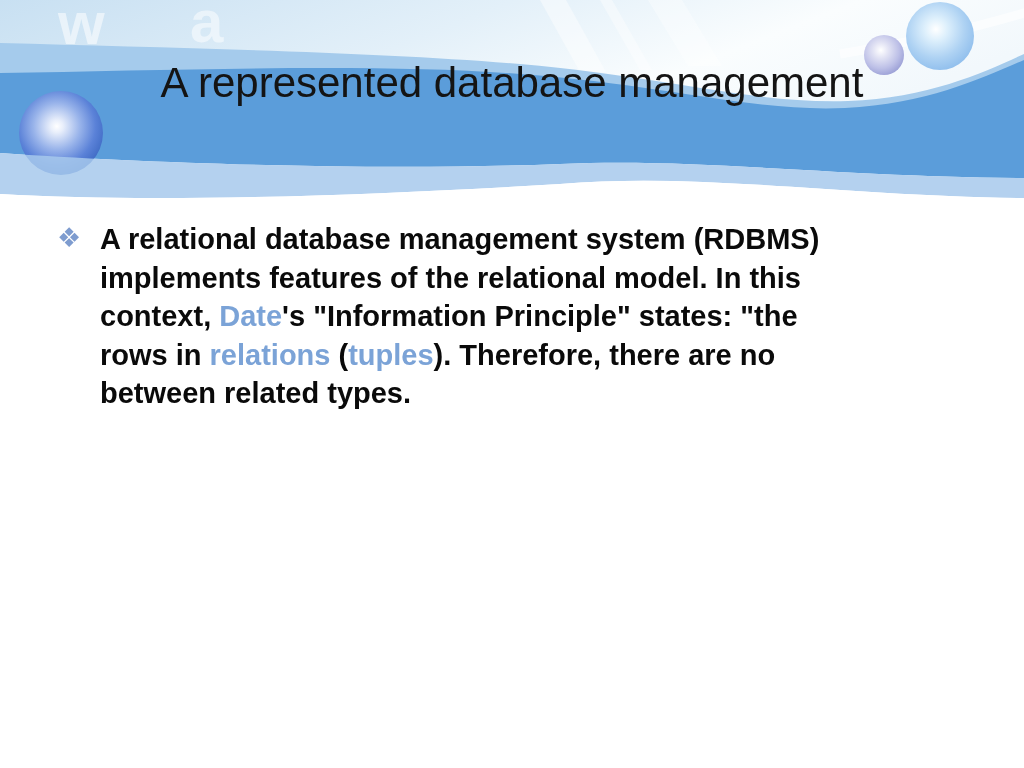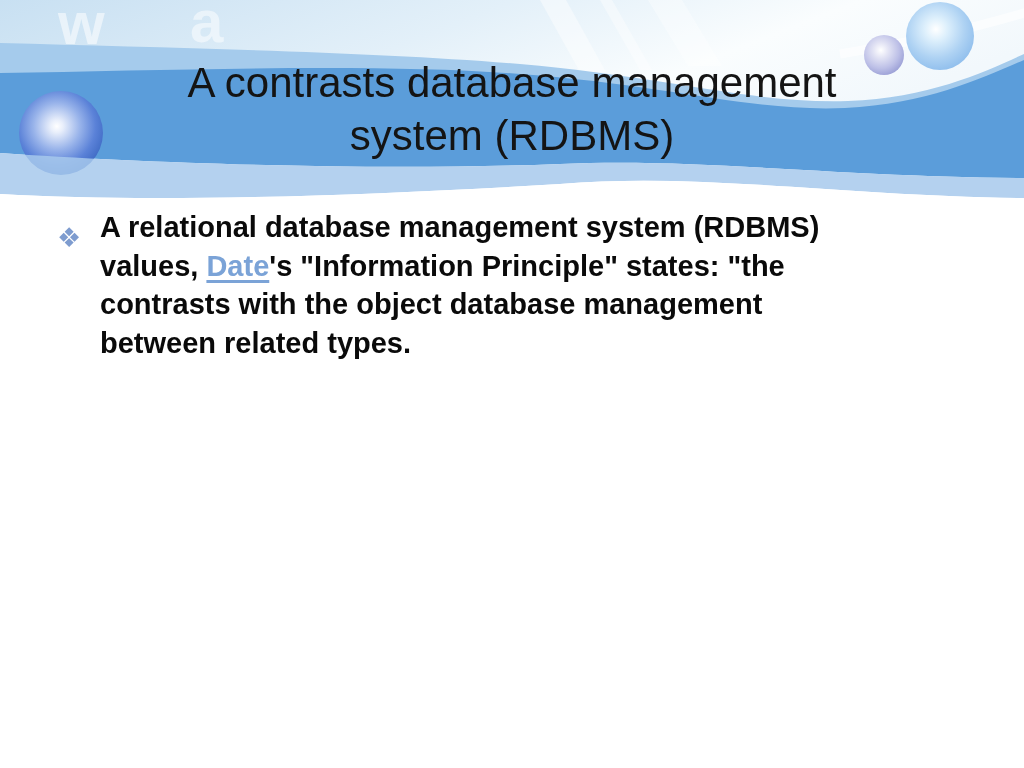--- a/index.html
+++ b/index.html
@@ -6,30 +6,30 @@
   .slide{
     position:relative;width:1024px;height:768px;overflow:hidden;background:#ffffff;
     font-family:"Liberation Sans","DejaVu Sans",sans-serif;
   }
   .header-svg{position:absolute;top:0;left:0;display:block;}
   .title{
     position:absolute;top:56px;left:0;width:1024px;text-align:center;
     font-size:42px;line-height:53px;color:#141414;font-weight:400;z-index:5;
   }
   .body-text{
-    position:absolute;top:208px;left:100px;width:880px;
+    position:absolute;top:220px;left:100px;width:880px;
     font-size:29px;line-height:38.6px;font-weight:700;color:#0a0a0a;z-index:5;
   }
   .body-line{white-space:nowrap;}
   .bullet{
     position:absolute;top:219px;left:57px;z-index:5;
     font-family:"DejaVu Sans",sans-serif;font-size:27px;line-height:38px;color:#7e9ccf;font-weight:400;
   }
   .link{
-    color:#7ba3d7;text-decoration:underline;text-decoration-color:#7ba3d7;
+    color:#7ba3d7;text-decoration-color:#7ba3d7;
     text-decoration-thickness:3px;text-underline-offset:4px;cursor:pointer;
   }
   .wm-letter{font-family:"Liberation Sans",sans-serif;font-weight:700;}
 </style>
 </head>
 <body>
 
 <div class="slide">
 
   <svg class="header-svg" width="1024" height="232" viewBox="0 0 1024 232">
@@ -81,26 +81,26 @@
 
     <path d="M0,153 C160,164 380,171 560,164 C700,158 820,176 1024,178 L1024,198 C840,196 700,172 560,184 C360,196 150,203 0,194 Z" fill="rgba(167,201,236,0.85)"></path>
 
     <path d="M0,194 C150,203 360,196 560,184 C700,172 840,196 1024,198 L1024,232 L0,232 Z" fill="#ffffff"></path>
 
     <circle cx="884" cy="55" r="20" fill="url(#sphereLav)"></circle>
     <circle cx="940" cy="36" r="34" fill="url(#sphereSky)"></circle>
   </svg>
 
   <div class="title">
-    <div>A contrasts database management</div>
-    <div>system (RDBMS)</div>
+    <div>A represented database management</div>
   </div>
 
   <div class="bullet">❖</div>
 
   <div class="body-text">
     <div class="body-line">A relational database management system (RDBMS)</div>
-    <div class="body-line"><span>values, </span><span class="link">Date</span><span>'s "Information Principle" states: "the</span></div>
-    <div class="body-line">contrasts with the object database management</div>
+    <div class="body-line">implements features of the relational model. In this</div>
+    <div class="body-line"><span>context, </span><span class="link">Date</span><span>'s "Information Principle" states: "the</span></div>
+    <div class="body-line"><span>rows in </span><span class="link">relations</span><span> (</span><span class="link">tuples</span><span>). Therefore, there are no</span></div>
     <div class="body-line">between related types.</div>
   </div>
 
 </div>
 
 </body></html>

